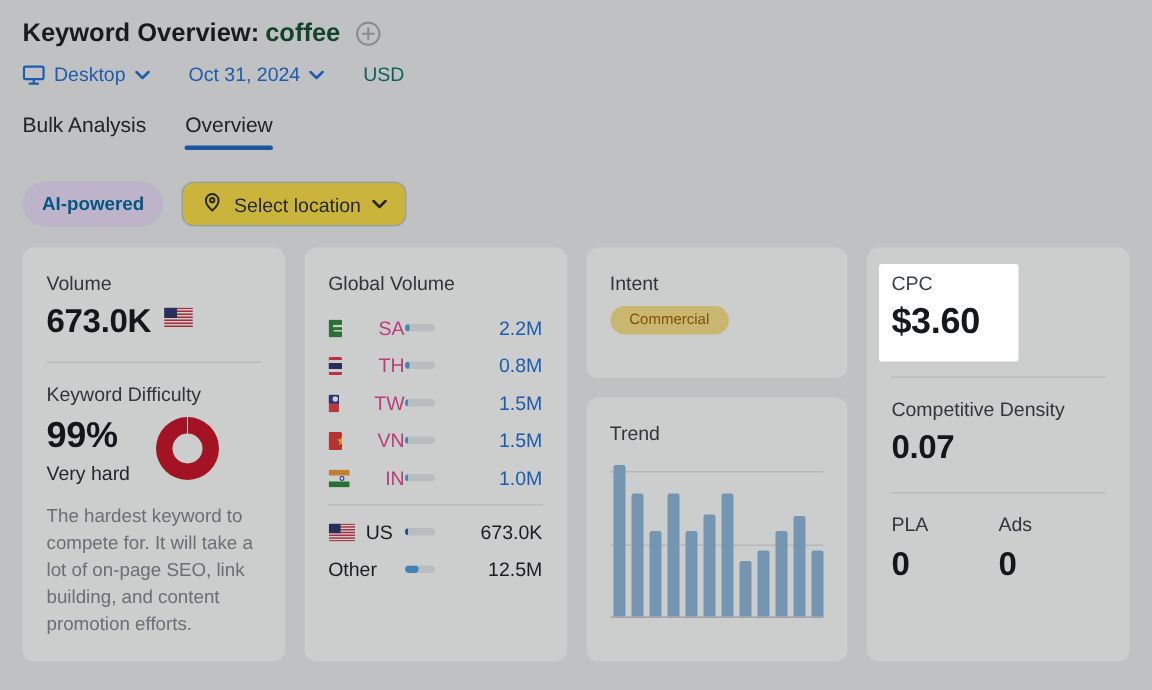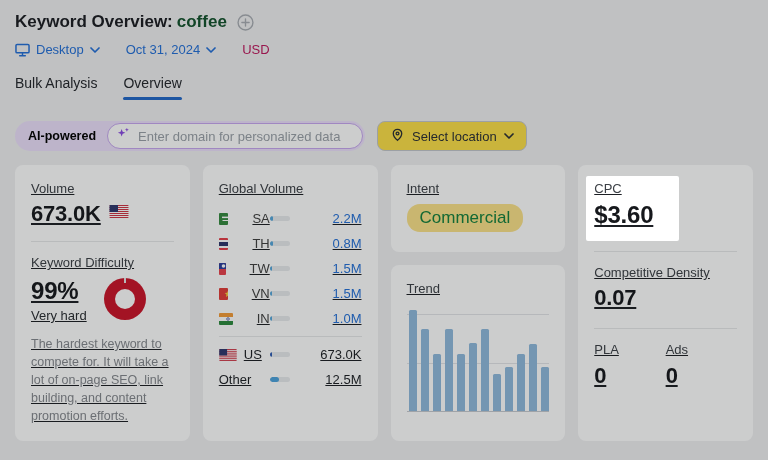--- a/index.html
+++ b/index.html
@@ -17,75 +17,75 @@
 
   
   .title-row { display:flex; align-items:center; gap:8px; }
   .page-title { font-size:17px; font-weight:700; color:#1b1d22; }
   .page-title .kw { color:#14532d; margin-left:4px; }
   .plus-circle { display:inline-flex; margin-left:2px; }
 
   .filter-row { display:flex; align-items:center; gap:26px; margin-top:10px; font-size:13px; }
   .filter-item { display:inline-flex; align-items:center; gap:6px; color:#2470d8; cursor:pointer; }
   .filter-item svg { display:block; }
-  .currency { color:#be185d; }
+  .currency { color:#0f766e; }
 
   .flag { display:inline-block; border-radius:1px; overflow:hidden; line-height:0; }
   .flag svg { display:block; }
 
   .chev { display:inline-flex; }
 
   
   .tabs { display:flex; gap:26px; margin-top:18px; font-size:14px; color:#24272c; }
   .tab { position:relative; padding-bottom:9px; cursor:pointer; }
   .tab.active::after { content:""; position:absolute; left:0; right:0; bottom:0; height:3px; background:#2368c9; border-radius:2px; }
 
   
   .ai-row { display:flex; align-items:center; margin-top:21px; }
   .ai-pill { display:inline-flex; align-items:center; background:#ece0fb; border-radius:16px; height:30px; padding:0 2px; }
-  .ai-badge { font-size:12.5px; font-weight:700; color:#000000; padding:0 11px; }
+  .ai-badge { font-size:12.5px; font-weight:700; color:#0369a1; padding:0 11px; }
   .ai-input-wrap { position:relative; }
   .ai-input-wrap .sparkles { position:absolute; left:9px; top:50%; transform:translateY(-50%); }
   .ai-input { width:256px; height:26px; border:1px solid #c7a7f0; border-radius:13px; background:#ffffff; padding:0 10px 0 30px; font-size:13px; color:#33373d; font-family:inherit; outline:none; }
   .ai-input::placeholder { color:#9aa0a8; }
   .loc-btn { display:inline-flex; align-items:center; gap:7px; margin-left:12px; height:30px; padding:0 12px; border:1px solid #c3c6cb; border-radius:8px; background:#fde047; font-size:13px; color:#2b2f35; cursor:pointer; }
 
   
   .cards { display:grid; grid-template-columns:repeat(4,1fr); gap:13px; margin-top:14px; height:276px; }
-  .card { background:#ffffff; border-radius:8px; padding:16px 16px 12px 16px; overflow:hidden;text-decoration:underline; }
+  .card { background:#ffffff; border-radius:8px; padding:16px 16px 12px 16px; overflow:hidden; }
   .col3 { display:flex; flex-direction:column; gap:13px; }
   .card-intent { flex:none; height:87px; }
   .card-trend { flex:1; }
 
   .card-label { font-size:13px; color:#3c4046; }
   .big { font-size:22px; font-weight:700; color:#16181c; letter-spacing:-0.2px; margin-top:5px; }
   .value-row { display:flex; align-items:center; gap:8px; }
   .divider { height:1px; background:#e7e8ea; margin:14px 0 13px 0; border:0; }
 
   
   .kd-row { display:flex; align-items:flex-start; gap:17px; margin-top:2px; }
   .kd-level { font-size:13px; color:#2b2e33; margin-top:3px; }
   .donut { width:42px; height:42px; border-radius:50%; position:relative; margin-top:6px; }
   .donut::after { content:""; position:absolute; inset:11px; background:#ffffff; border-radius:50%; }
   .kd-desc { margin-top:12px; font-size:12.5px; line-height:18px; color:#85888e; }
 
   
   .gv-list { margin-top:10px; }
   .gv-row { display:flex; align-items:center; height:25px; font-size:13px; }
   .gv-left { display:flex; align-items:center; width:51px; }
-  .gv-code { color:#404040; margin-left:24px; }
+  .gv-code { color:#ec4899; margin-left:24px; }
   .gv-row.dark .gv-code { color:#1c1f24; margin-left:0; }
   .gv-bar { width:20px; height:5px; border-radius:3px; background:#e9ebee; position:relative; overflow:hidden; }
   .gv-fill { position:absolute; left:0; top:0; bottom:0; border-radius:3px; }
   .gv-val { margin-left:auto; color:#2470d8; }
   .gv-row.dark .gv-val { color:#1c1f24; }
   .gv-divider { height:1px; background:#e7e8ea; margin:5px 0; }
 
   
-  .intent-badge { display:inline-block; margin-top:8px; background:#fbe289; color:#15803d; font-size:17px; padding:4px 13px; border-radius:13px; }
+  .intent-badge { display:inline-block; margin-top:8px; background:#fbe289; color:#a16207; font-size:10px; padding:4px 13px; border-radius:13px; }
 
   
   .trend-chart { margin-top:14px; height:102px; position:relative; }
   .gridline { position:absolute; left:0; right:0; height:1px; background:#e3e5e8; }
   .gridline.top { top:4px; }
   .gridline.mid { top:53px; }
   .baseline { position:absolute; left:0; right:0; bottom:0; height:1px; background:#c6cad0; }
   .trend-bars { position:absolute; inset:0 0 1px 2px; display:flex; align-items:flex-end; gap:4px; }
   .trend-bar { width:8px; flex:none; background:#90badd; border-radius:1.5px 1.5px 0 0; }
 
@@ -137,29 +137,20 @@
   </div>
 
   <div class="tabs">
     <span class="tab">Bulk Analysis</span>
     <span class="tab active">Overview</span>
   </div>
 
   <div class="ai-row">
     <span class="ai-pill">
       <span class="ai-badge">AI-powered</span>
-      <span class="ai-input-wrap">
-        <span class="sparkles">
-          <svg width="15" height="15" viewBox="0 0 16 16" fill="#8b4ae3">
-              <path d="M6 2.6l1.1 2.9 2.9 1.1-2.9 1.1L6 10.6 4.9 7.7 2 6.6l2.9-1.1z"></path>
-              <path d="M11.6 1.4l.6 1.5 1.5.6-1.5.6-.6 1.5-.6-1.5-1.5-.6 1.5-.6z"></path>
-            </svg>
-        </span>
-        <input class="ai-input" type="text" placeholder="Enter domain for personalized data" style="">
-      </span>
     </span>
     <button class="loc-btn">
       <span>
         <svg width="15" height="15" viewBox="0 0 16 16" fill="none" stroke="#2b2f35" stroke-width="1.4">
             <path d="M8 14.2S3.5 10.6 3.5 7a4.5 4.5 0 019 0c0 3.6-4.5 7.2-4.5 7.2z"></path>
             <circle cx="8" cy="6.9" r="1.5"></circle>
           </svg>
       </span>
       <span>Select location</span>
       <span class="chev">

